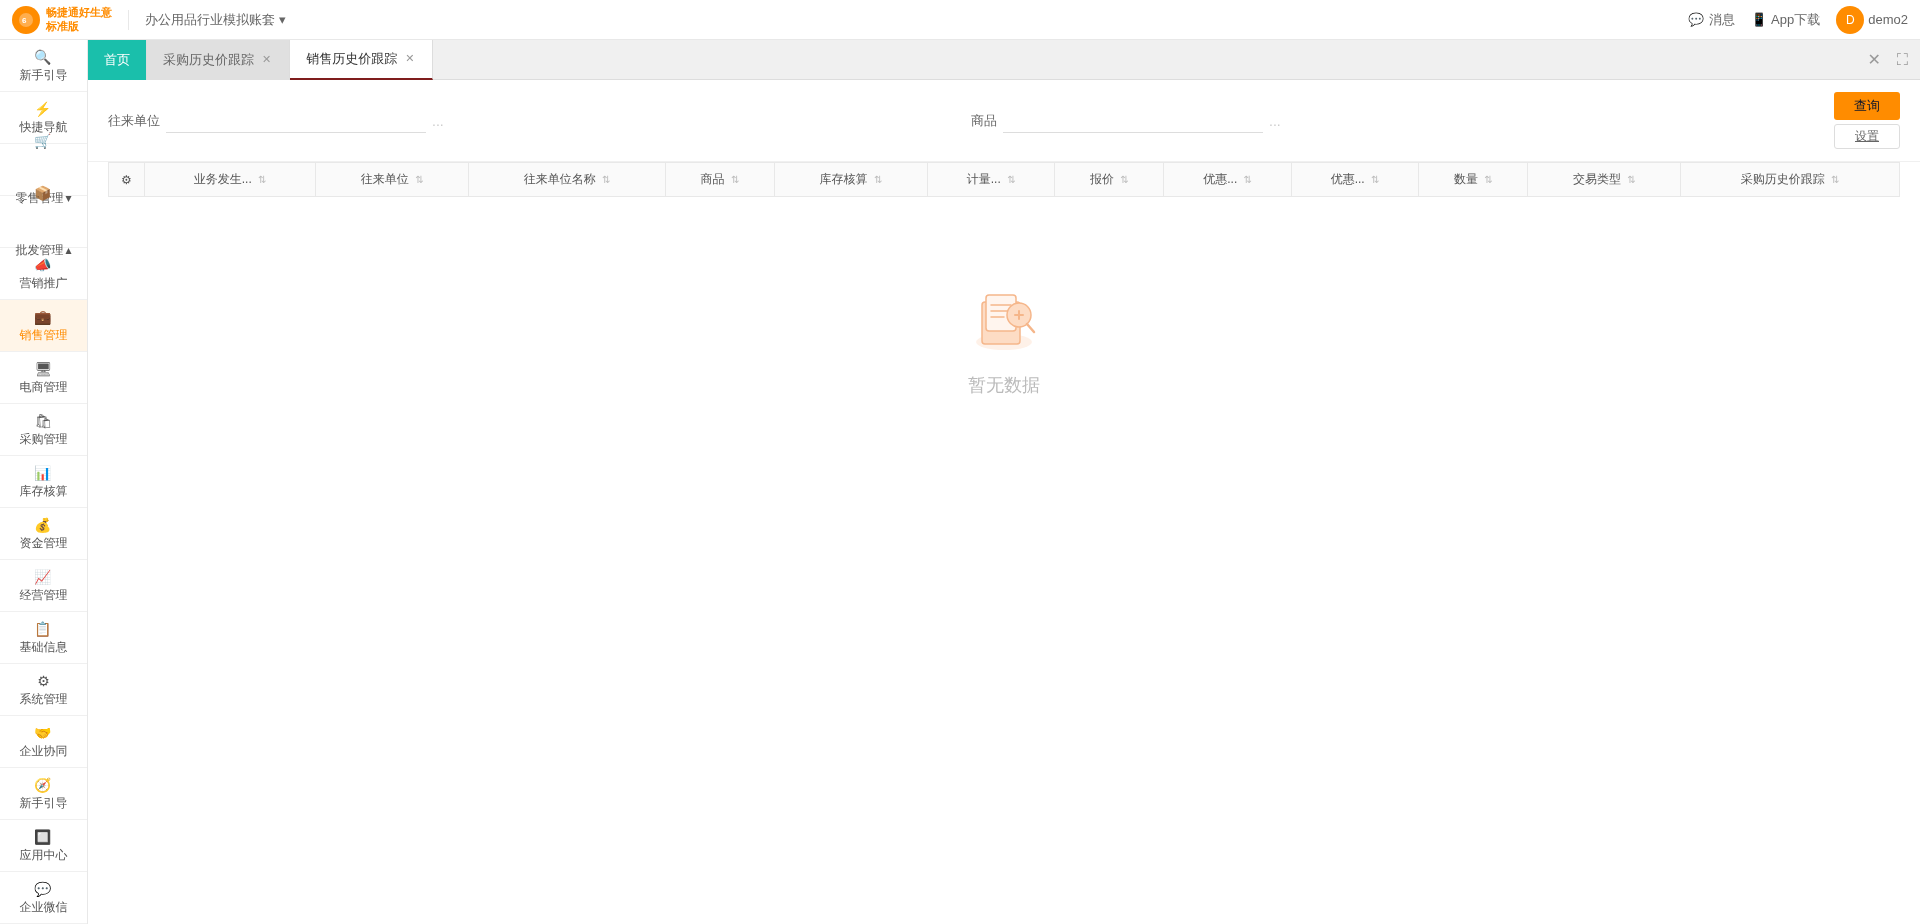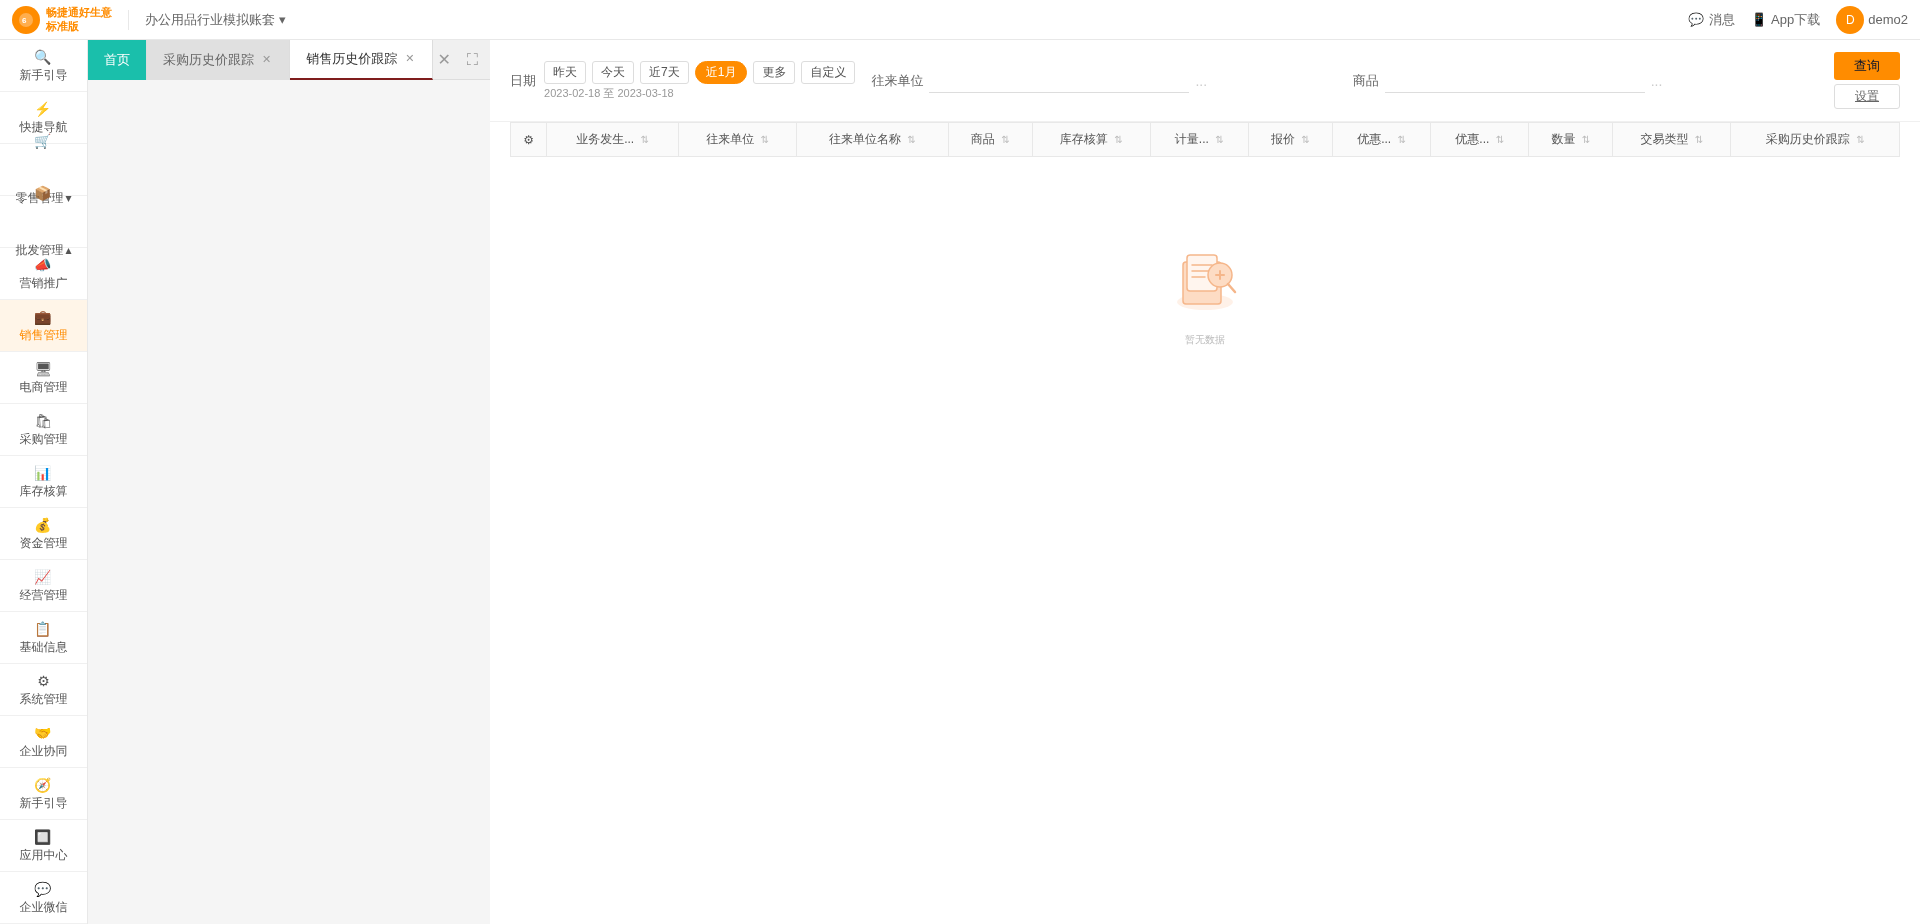--- a/index.html
+++ b/index.html
@@ -124,20 +124,21 @@
       align-items: center;
       justify-content: center;
       gap: 2px;
       margin-top: 39px;
     }
 
     
     .content-area {
       flex: 1;
       display: flex;
+      flex-direction: column;
       overflow: hidden;
     }
 
     
     .tabs-bar {
       height: 40px;
       background: #f0f0f0;
       display: flex;
       align-items: center;
       flex-shrink: 0;
@@ -373,21 +374,21 @@
       justify-content: center;
       padding: 80px 20px;
       color: #ccc;
     }
     .empty-icon {
       width: 80px;
       height: 80px;
       margin-bottom: 16px;
     }
     .empty-text {
-      font-size: 10px;
+      font-size: 18px;
       color: #bbb;
     }
   </style>
 </head>
 <body>
 
 <div class="top-header">
   <div class="top-header-left">
     <div class="logo-area">
       <div class="logo-icon">
@@ -520,34 +521,20 @@
       <div class="tabs-actions">
         <span class="tab-action-btn">✕</span>
         <span class="tab-action-btn">⛶</span>
       </div>
     </div>
 
     <div class="page-content">
 
 
       <div class="filter-area">
-        <div class="filter-group">
-          <span class="filter-label">日期</span>
-          <div style="display:flex;flex-direction:column;">
-            <div class="date-buttons">
-              <button class="date-btn">昨天</button>
-              <button class="date-btn">今天</button>
-              <button class="date-btn">近7天</button>
-              <button class="date-btn active">近1月</button>
-              <button class="date-btn">更多</button>
-              <button class="date-btn">自定义</button>
-            </div>
-            <div class="date-range-text">2023-02-18 至 2023-03-18</div>
-          </div>
-        </div>
 
         <div class="filter-input-group">
           <span class="filter-label">往来单位</span>
           <input class="filter-input" type="text" style="min-width: 260px;">
           <span class="filter-dots">...</span>
         </div>
 
         <div class="filter-input-group">
           <span class="filter-label">商品</span>
           <input class="filter-input" type="text" style="min-width: 260px;">

